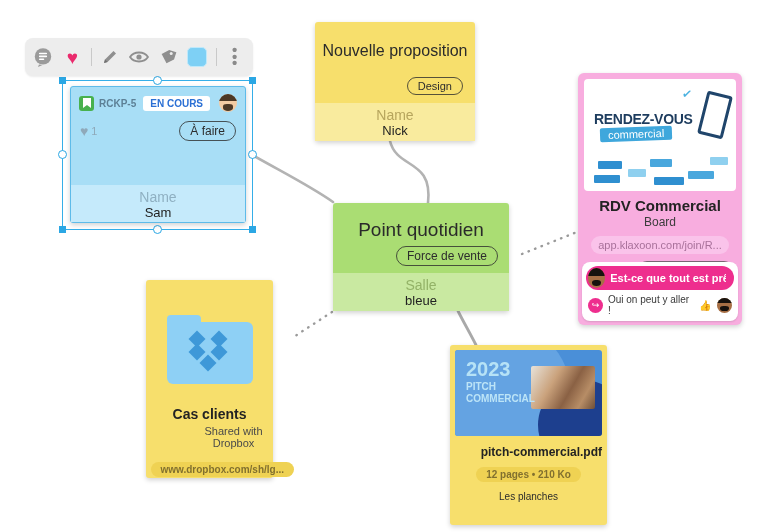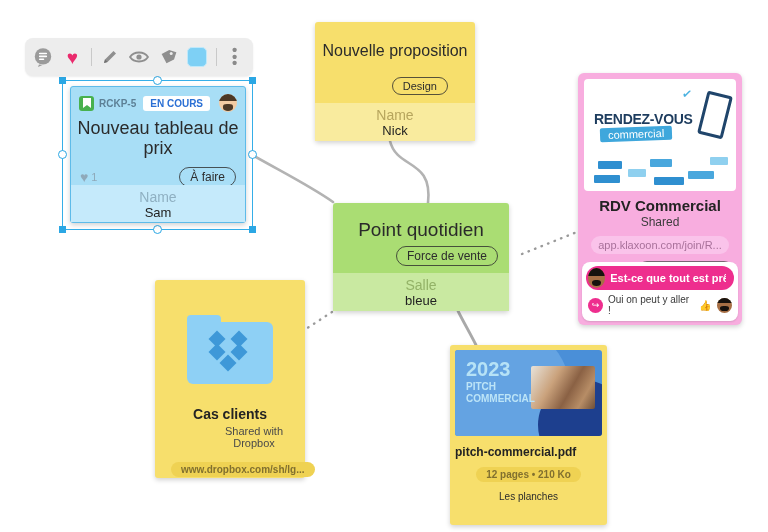--- a/index.html
+++ b/index.html
@@ -51,21 +51,21 @@
 
   
   .y-note { background:#f7df6c; }
   .y-footer { background:#f9eb9e; height:38px; }
   .y-footer .f-label { color:#b7a55d; }
   .y-pill-fill { display:inline-block; background:#efd253; border-radius:999px; padding:2px 10px;
     font-size:10px; color:#81702f; font-weight:bold; white-space:nowrap; }
 
   .prop-note { left:315px; top:22px; width:160px; height:119px; }
   .prop-title { text-align:center; font-size:16px; color:#2b2b2b; line-height:1.18; margin-top:20px; }
-  .prop-tag { position:absolute; right:27px; bottom:46px; }
+  .prop-tag { position:absolute; right:12px; bottom:46px; }
   .prop-tag .pill-outline { font-size:11px; }
 
   
   .daily-note { left:333px; top:203px; width:176px; height:108px; background:#aadd73; }
   .daily-title { text-align:center; font-size:19px; color:#2a2a2a; margin-top:16px; }
   .daily-tag { position:absolute; right:11px; bottom:45px; }
   .g-footer { background:#c9e9a1; height:38px; }
   .g-footer .f-label { color:#93b267; }
 
   
@@ -88,39 +88,39 @@
   .chat { position:absolute; left:4px; right:4px; bottom:4px; background:#fff; border-radius:8px; padding:4px; box-shadow:0 1px 2px rgba(0,0,0,.12); }
   .chat-bubble { display:flex; align-items:center; gap:5px; background:#ee2e8e; border-radius:999px; padding:2px 8px 2px 2px; }
   .chat-bubble .msg { color:#fff; font-size:11px; font-weight:bold; white-space:nowrap; overflow:hidden; }
   .chat-reply { display:flex; align-items:center; justify-content:flex-end; gap:5px; padding:4px 2px 1px 2px; }
   .reply-ic { width:15px; height:15px; background:#ee2e8e; border-radius:50%; color:#fff; font-size:9px;
     display:flex; align-items:center; justify-content:center; margin-right:auto; }
   .chat-reply .msg { font-size:10px; color:#3a3a3a; }
   .thumb { font-size:10px; color:#c98a3d; }
 
   
-  .dropbox-note { left:155px; top:280px; width:150px; height:198px; }
+  .dropbox-note { left:146px; top:280px; width:127px; height:198px; }
   .folder { position:relative; margin:42px auto 0; width:86px; height:62px; background:#8ed0f5; border-radius:6px; }
   .folder-tab { position:absolute; left:0; top:-7px; width:34px; height:12px; background:#8ed0f5; border-radius:4px 4px 0 0; }
   .dbx { position:absolute; left:50%; top:50%; width:48px; height:40px; transform:translate(-50%,-50%); }
   .dia { position:absolute; width:12px; height:12px; background:#3e98d8; transform:rotate(45deg); }
   .dbx-name { text-align:center; font-size:14px; font-weight:bold; color:#232323; margin-top:22px; }
   .dbx-sub { text-align:center; font-size:11px; color:#4a4a4a; margin-top:3px;padding-left:48px; }
   .dbx-link { margin:10px auto 0; width:118px; text-align:center; }
 
   
   .pitch-note { left:450px; top:345px; width:157px; height:180px; padding:5px; }
   .pitch-img { position:relative; width:100%; height:86px; background:#4a8fd8; border-radius:3px; overflow:hidden; }
   .pitch-circle { position:absolute; left:-34px; top:-30px; width:150px; height:150px; background:#64a3e2; border-radius:50%; }
   .pitch-navy { position:absolute; right:-26px; bottom:-34px; width:90px; height:90px; background:#1d3f8e; border-radius:50%; }
   .pitch-year { position:absolute; left:11px; top:9px; font-size:20px; font-weight:bold; color:#b6e2f6; line-height:1; }
   .pitch-line1 { position:absolute; left:11px; top:31px; font-size:10px; font-weight:bold; color:#bce4f7; line-height:1.2; width:80px; }
   .pitch-photo { position:absolute; right:7px; top:16px; width:64px; height:43px; border-radius:2px;
     background:linear-gradient(120deg,#e8e3da 0%,#caa27c 35%,#8a6144 60%,#b78d66 80%,#6e4f38 100%); }
-  .pitch-pdf { text-align:left; font-size:12px; font-weight:bold; color:#232323; margin-top:9px; }
+  .pitch-pdf { text-align:right; font-size:12px; font-weight:bold; color:#232323; margin-top:9px; }
   .pitch-meta-wrap { text-align:center; margin-top:5px; }
   .pitch-title { text-align:center; font-size:10px; color:#2b2b2b; margin-top:9px; }
   .pitch-tag { position:absolute; right:9px; bottom:9px; }
   .pitch-tag .pill-outline { font-size:11px; }
 
   svg { display:block; }
 </style>
 </head>
 <body>
 
@@ -184,21 +184,20 @@
     <div class="task-head">
       <span class="badge-ic">
         <svg width="8" height="10" viewBox="0 0 8 10">
             <path d="M0 0 h8 v10 L4 7 L0 10 Z" fill="#fff"></path>
           </svg>
       </span>
       <span class="badge-ref">RCKP-5</span>
       <span class="badge-status">EN COURS</span>
       <span class="avatar" style="width:18px;height:18px;margin-left:auto;"></span>
     </div>
-    <div class="task-title">Nouveau tableau de prix</div>
     <div class="task-meta">
       <span class="likes">
         <span class="hrt">♥</span>
         <span>1</span>
       </span>
       <span class="pill-outline">À faire</span>
     </div>
     <div class="note-footer task-footer">
       <div class="f-label">Name</div>
       <div class="f-value">Sam</div>
@@ -231,21 +230,21 @@
       <div class="rdv-clip"></div>
       <div class="mini-rect" style="left:14px; bottom:22px; width:24px; background:#2f8fd0;"></div>
       <div class="mini-rect" style="left:10px; bottom:8px; width:26px; background:#2f8fd0;"></div>
       <div class="mini-rect" style="left:44px; bottom:14px; width:18px; background:#8fd0ef;"></div>
       <div class="mini-rect" style="left:66px; bottom:24px; width:22px; background:#49a7dd;"></div>
       <div class="mini-rect" style="left:70px; bottom:6px; width:30px; background:#2f8fd0;"></div>
       <div class="mini-rect" style="left:104px; bottom:12px; width:26px; background:#49a7dd;"></div>
       <div class="mini-rect" style="left:126px; bottom:26px; width:18px; background:#8fd0ef;"></div>
     </div>
     <div class="rdv-name">RDV Commercial</div>
-    <div class="rdv-type">Shared</div>
+    <div class="rdv-type">Board</div>
     <div class="rdv-link">app.klaxoon.com/join/R...</div>
     <div class="rdv-meta">
       <span class="likes">
         <span class="hrt">♥</span>
         <span>1</span>
       </span>
       <span class="pill-outline">Force de vente</span>
     </div>
     <div class="chat">
       <div class="chat-bubble">

